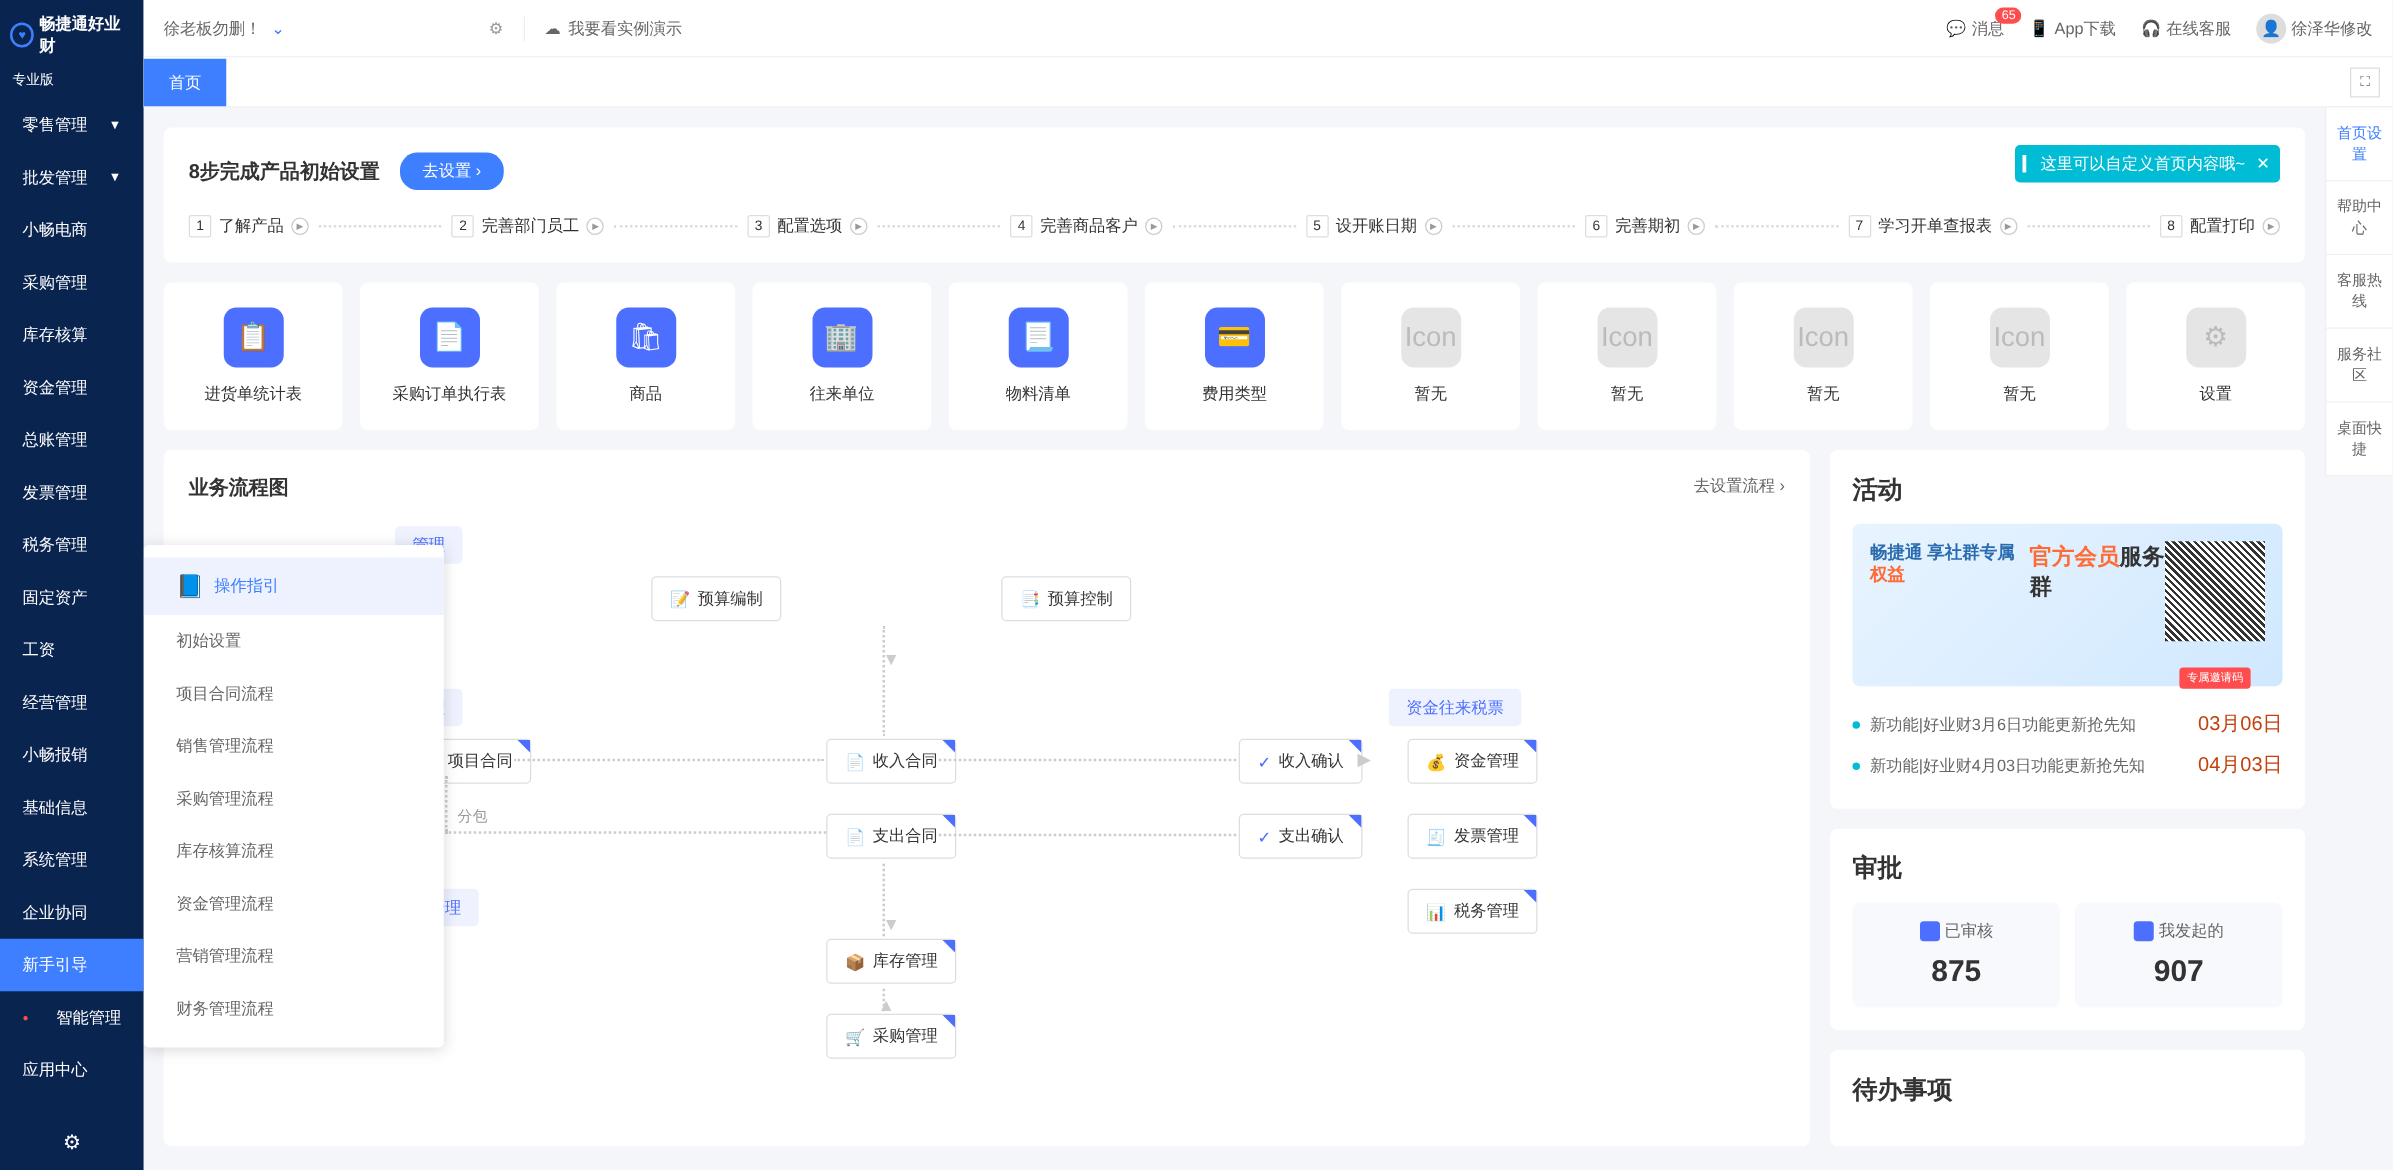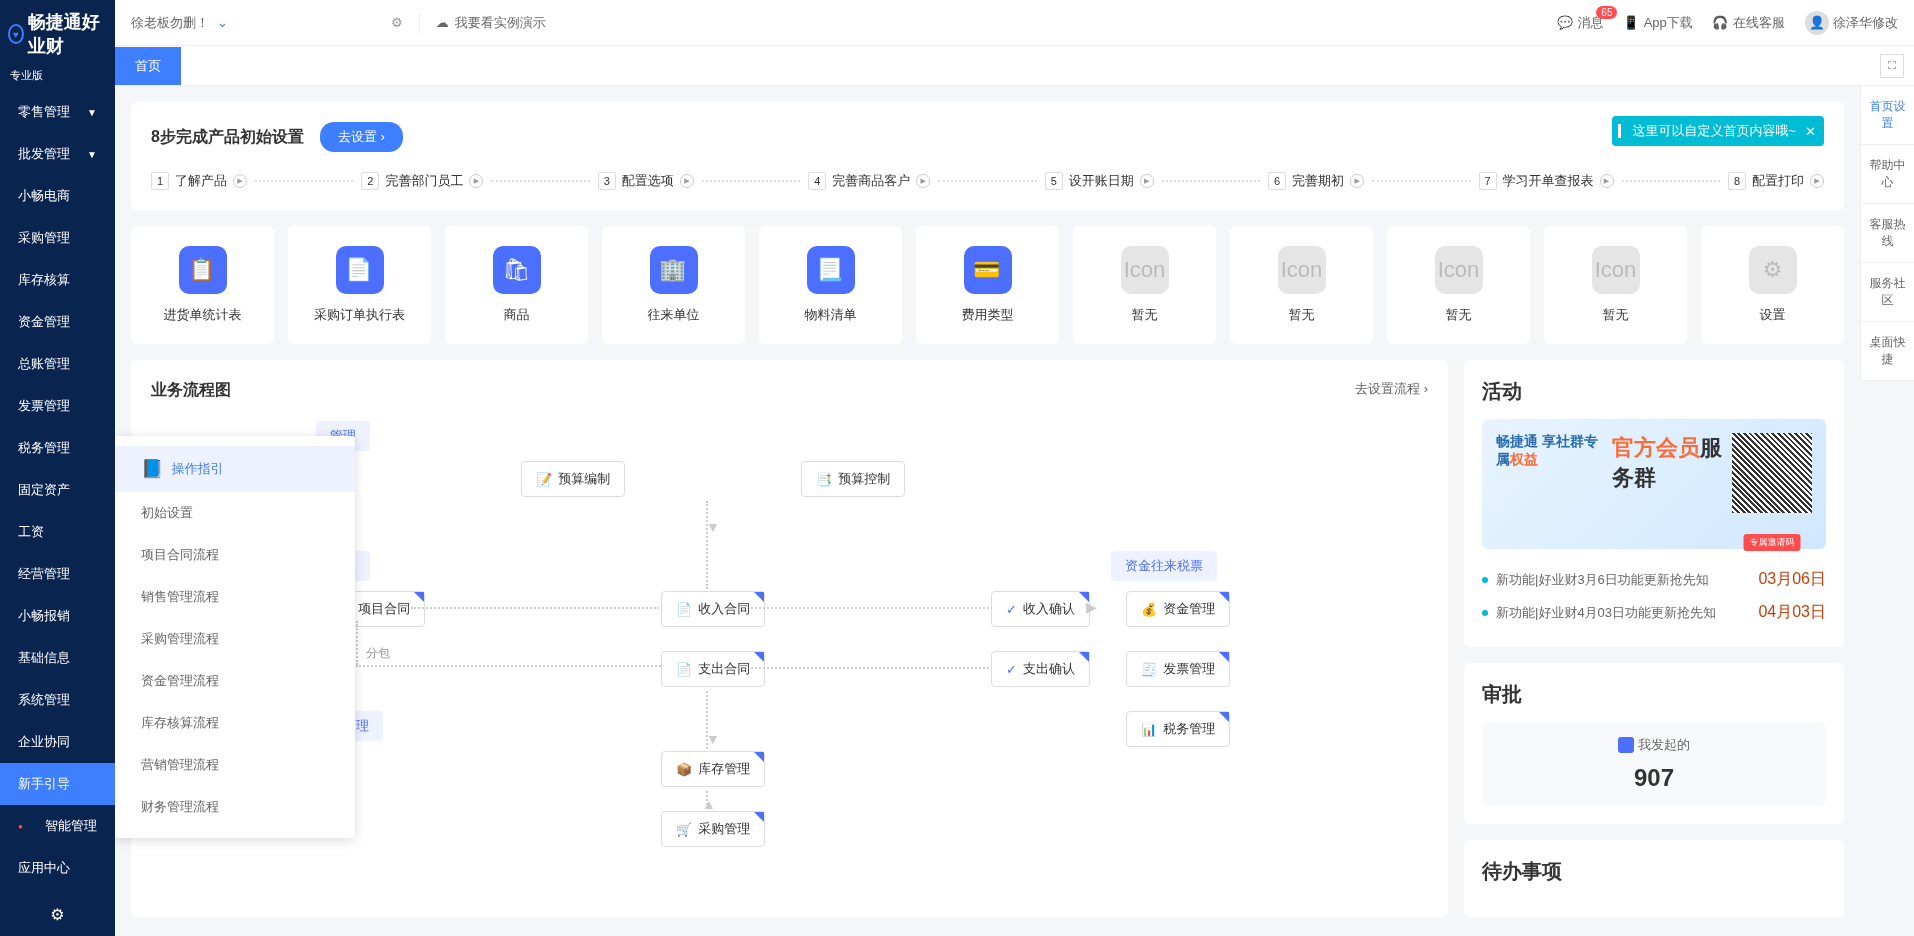--- a/index.html
+++ b/index.html
@@ -2,21 +2,21 @@
 <html><head>
 <meta charset="utf-8">
 <style>
 *{margin:0;padding:0;box-sizing:border-box;}
 body{font-family:"Microsoft YaHei",sans-serif;font-size:13px;color:#333;background:#f5f6fa;overflow:hidden;}
 .app{display:flex;height:936px;width:1914px;}
 .sidebar{width:115px;background:#0a2450;color:#fff;display:flex;flex-direction:column;flex-shrink:0;}
 .logo{padding:10px 8px;display:flex;align-items:center;gap:4px;}
 .logo-icon{width:20px;height:20px;border:2px solid #3d7fff;border-radius:50%;display:flex;align-items:center;justify-content:center;}
 .logo-icon::after{content:"♥";color:#3d7fff;font-size:10px;}
-.logo-text{font-size:18px;font-weight:bold;}
+.logo-text{font-size:13px;font-weight:bold;}
 .logo-sub{font-size:11px;padding:0 10px 8px;}
 .nav{flex:1;overflow-y:auto;text-align:center;}
 .nav-item{padding:12px 18px;cursor:pointer;display:flex;align-items:center;justify-content:space-between;font-size:13px;}
 .nav-item.active{background:#3d7fff;}
 .nav-item.special::before{content:"●";color:#ff4d4f;margin-right:4px;font-size:8px;}
 .chevron{font-size:10px;}
 .gear-bottom{text-align:center;padding:12px;font-size:16px;cursor:pointer;}
 .main{flex:1;display:flex;flex-direction:column;background:#f5f6fa;}
 .topbar{height:46px;background:#fff;display:flex;align-items:center;padding:0 16px;border-bottom:1px solid #eee;}
 .tenant{display:flex;align-items:center;gap:8px;width:260px;}
@@ -60,21 +60,21 @@
 .flow-head{display:flex;justify-content:space-between;margin-bottom:20px;}
 .flow-title{font-size:16px;font-weight:bold;}
 .flow-link{color:#666;cursor:pointer;}
 .right-col{width:380px;display:flex;flex-direction:column;gap:16px;}
 .rcard{background:#fff;border-radius:6px;padding:18px;}
 .rtitle{font-size:20px;font-weight:bold;margin-bottom:14px;}
 .banner{height:130px;background:linear-gradient(135deg,#e8f4ff,#d0e8ff);border-radius:6px;margin-bottom:14px;padding:14px;display:flex;justify-content:space-between;}
 .banner-text{display:flex;flex-direction:row;gap:4px;}
 .banner-line1{font-size:14px;color:#2b6cb0;font-weight:bold;}
 .banner-line1 .accent{color:#ff6b35;}
-.banner-line2{font-size:22px;font-weight:bold;font-family:Liberation Mono, monospace;}
+.banner-line2{font-size:18px;font-weight:bold;font-family:Liberation Mono, monospace;}
 .banner-line2 .accent{color:#ff6b35;}
 .banner-bullets{font-size:10px;color:#5a8db8;margin-top:6px;display:grid;grid-template-columns:1fr 1fr;gap:2px 8px;}
 .qr{width:80px;height:80px;background:repeating-linear-gradient(45deg,#333,#333 2px,#fff 2px,#fff 4px);position:relative;}
 .qr-label{position:absolute;bottom:-16px;left:50%;transform:translateX(-50%);background:#ff4d4f;color:#fff;font-size:9px;padding:2px 6px;border-radius:3px;white-space:nowrap;}
 .news-item{display:flex;align-items:center;gap:8px;padding:6px 0;font-size:13px;}
 .news-dot{width:6px;height:6px;background:#00bcd4;border-radius:50%;}
 .news-text{flex:1;color:#666;cursor:pointer;}
 .news-date{color:#c2410c;font-size:16px;text-align:right;}
 .approve-boxes{display:flex;gap:12px;}
 .abox{flex:1;background:#f8f9fc;border-radius:6px;padding:14px;text-align:center;}
@@ -435,20 +435,27 @@
                 </div>
               </div>
           </div>
 
           <div class="rcard">
             <div class="rtitle">审批</div>
             <div class="approve-boxes" id="approve">
                 <div class="abox">
                   <div class="abox-label">
                     <span class="abox-icon"></span>
+                    <span>已审核</span>
+                  </div>
+                  <div class="abox-num">875</div>
+                </div>
+                <div class="abox">
+                  <div class="abox-label">
+                    <span class="abox-icon"></span>
                     <span>我发起的</span>
                   </div>
                   <div class="abox-num">907</div>
                 </div>
               </div>
           </div>
 
           <div class="rcard">
             <div class="rtitle">待办事项</div>
           </div>
@@ -457,20 +464,20 @@
 
       <div class="popup" id="popup">
           <div class="popup-item active">
             <span class="popup-icon">📘</span>
             <span>操作指引</span>
           </div>
           <div class="popup-item"><span>初始设置</span></div>
           <div class="popup-item"><span>项目合同流程</span></div>
           <div class="popup-item"><span>销售管理流程</span></div>
           <div class="popup-item"><span>采购管理流程</span></div>
+          <div class="popup-item"><span>库存核算流程</span></div>
           <div class="popup-item"><span>资金管理流程</span></div>
-          <div class="popup-item"><span>库存核算流程</span></div>
           <div class="popup-item"><span>营销管理流程</span></div>
           <div class="popup-item"><span>财务管理流程</span></div>
         </div>
     </div>
   </div>
 </div>
 
 </body></html>

